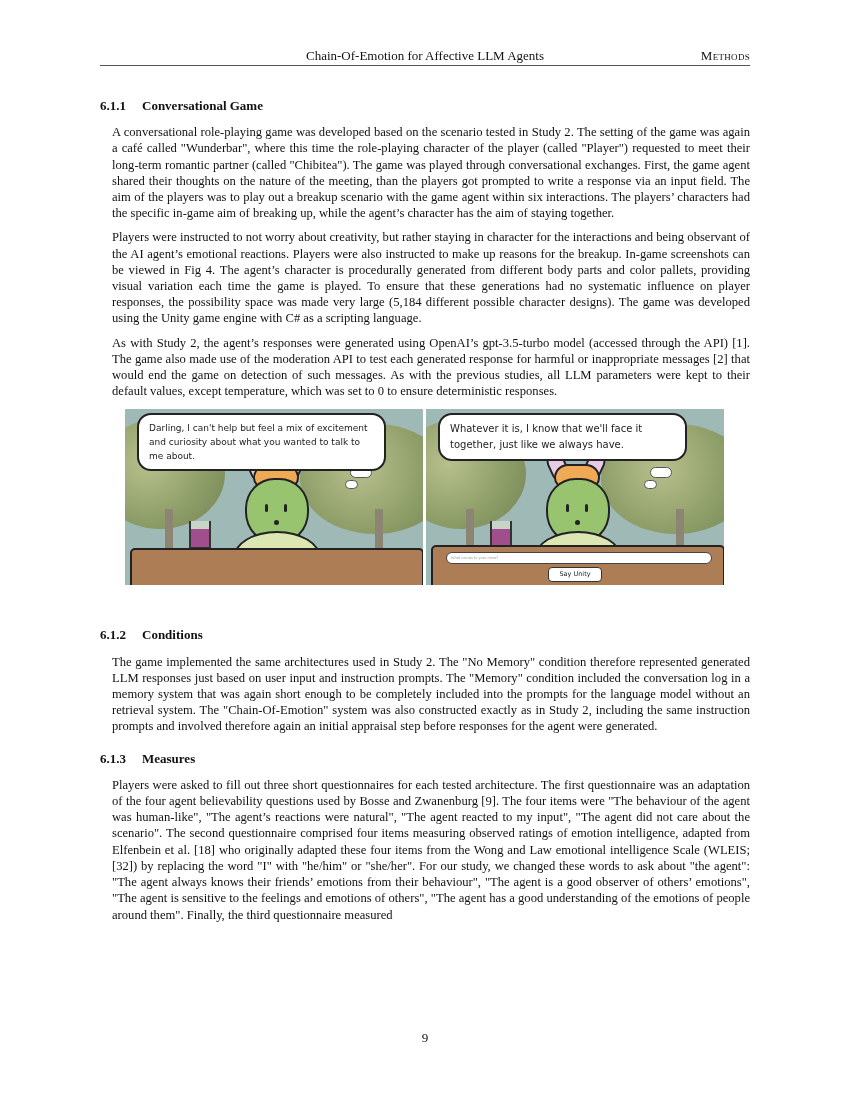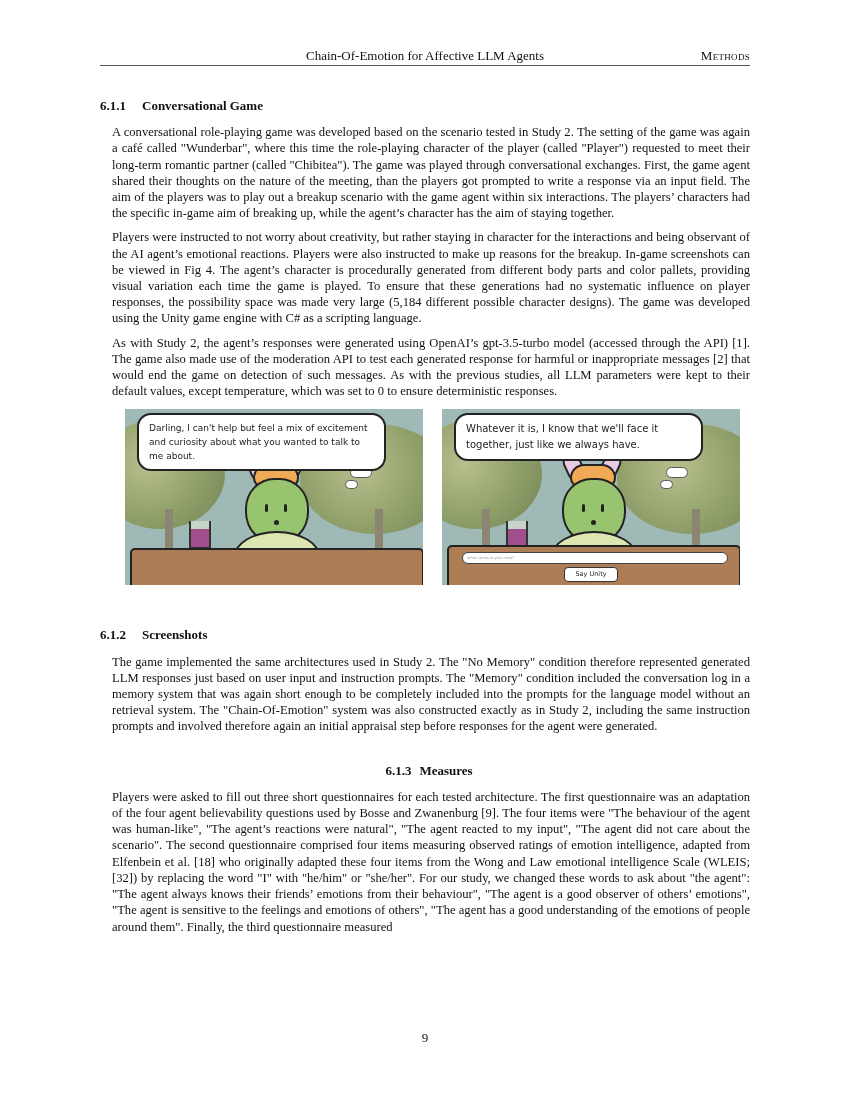--- a/index.html
+++ b/index.html
@@ -11,21 +11,21 @@
   .header .preprint { position: absolute; right: 0; top: 1px; font-variant: small-caps; letter-spacing: 0.3px; }
   .content { position: absolute; left: 100px; top: 98px; width: 650px; font-size: 12.6px; line-height: 16.2px; }
   h2 { font-size: 13px; font-weight: bold; margin: 0 0 10px 0; }
   h3 { font-size: 13px; font-weight: bold; margin: 0 0 10px 0; }
   h2 .num, h3 .num { display: inline-block; width: 42px; }
   p { margin: 0 0 8px 12px; text-align: justify; }
   .figure { position: relative; width: 650px; height: 178px; margin: 10px 0 10px 0; }
   .shot { position: absolute; top: 0; width: 298px; height: 176px; overflow: hidden;
           background: #9fb9b6; }
   .shot.left { left: 25px; }
-  .shot.right { left: 342px; }
+  .shot.right { left: 326px; }
   .tree { position: absolute; border-radius: 50%; background: radial-gradient(circle at 40% 40%, #b9c08a, #8a9a62 60%, #6f8050); opacity: 0.95; }
   .trunk { position: absolute; width: 8px; background: #8c8574; }
   .bubble { position: absolute; left: 12px; top: 4px; background: #fff; border: 2px solid #222;
             border-radius: 14px; padding: 6px 10px; font-family: "DejaVu Sans", sans-serif;
             font-size: 9px; line-height: 14px; color: #222; }
   .think1 { position: absolute; width: 20px; height: 9px; border-radius: 6px; background: #fff; border: 1px solid #555; }
   .think2 { position: absolute; width: 11px; height: 7px; border-radius: 5px; background: #fff; border: 1px solid #555; }
   .ears { position: absolute; width: 56px; height: 22px; left: 121px; top: 50px; }
   .ear { position: absolute; width: 14px; height: 24px; background: #e8c9e6; border: 2px solid #222; border-radius: 8px; top: -6px; }
   .hat { position: absolute; left: 128px; top: 55px; width: 42px; height: 20px; background: #f0a955; border: 2px solid #222; border-radius: 14px 14px 10px 10px; }
@@ -105,20 +105,20 @@
       <div class="think2" style="left:218px;top:71px;"></div>
       <div class="bubble" style="width:225px;font-size:10px;line-height:16px;">Whatever it is, I know that we'll face it together, just like we always have.</div>
       <div class="input-field">What comes to your mind?</div>
       <div class="say-btn">Say Unity</div>
     </div>
   </div>
 
 
   <div class="spacer"></div>
 
-  <h3><span class="num">6.1.2</span><span>Screenshots</span></h3>
+  <h3><span class="num">6.1.2</span><span>Conditions</span></h3>
   <p>The game implemented the same architectures used in Study 2. The "No Memory" condition therefore represented generated LLM responses just based on user input and instruction prompts. The "Memory" condition included the conversation log in a memory system that was again short enough to be completely included into the prompts for the language model without an retrieval system. The "Chain-Of-Emotion" system was also constructed exactly as in Study 2, including the same instruction prompts and involved therefore again an initial appraisal step before responses for the agent were generated.</p>
 
-  <h3 style="margin-top:28px;text-align:center;"><span class="num">6.1.3</span><span>Measures</span></h3>
+  <h3 style="margin-top:16px;"><span class="num">6.1.3</span><span>Measures</span></h3>
   <p>Players were asked to fill out three short questionnaires for each tested architecture. The first questionnaire was an adaptation of the four agent believability questions used by Bosse and Zwanenburg [9]. The four items were "The behaviour of the agent was human-like", "The agent’s reactions were natural", "The agent reacted to my input", "The agent did not care about the scenario". The second questionnaire comprised four items measuring observed ratings of emotion intelligence, adapted from Elfenbein et al. [18] who originally adapted these four items from the Wong and Law emotional intelligence Scale (WLEIS; [32]) by replacing the word "I" with "he/him" or "she/her". For our study, we changed these words to ask about "the agent": "The agent always knows their friends’ emotions from their behaviour", "The agent is a good observer of others’ emotions", "The agent is sensitive to the feelings and emotions of others", "The agent has a good understanding of the emotions of people around them". Finally, the third questionnaire measured</p>
 </div>
 
 <div class="pagenum">9</div>
 
 </body></html>

